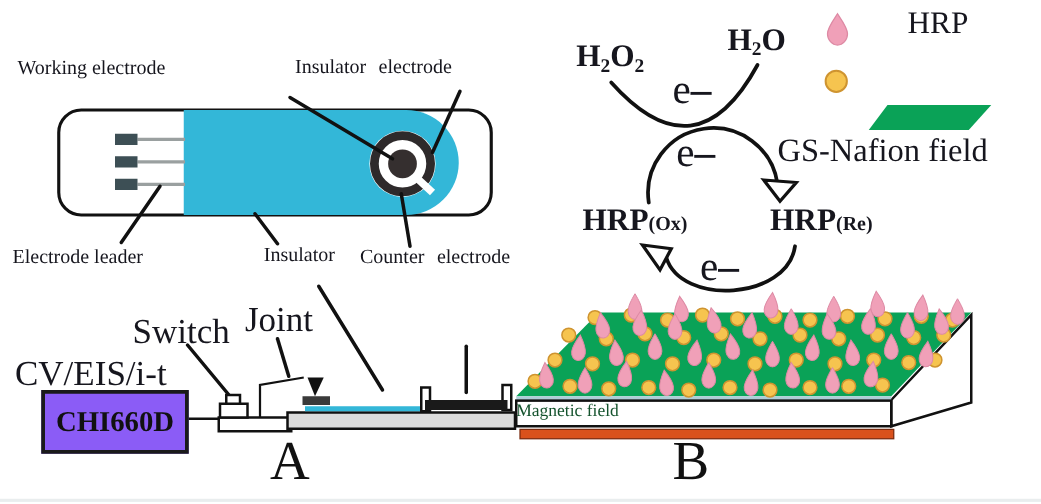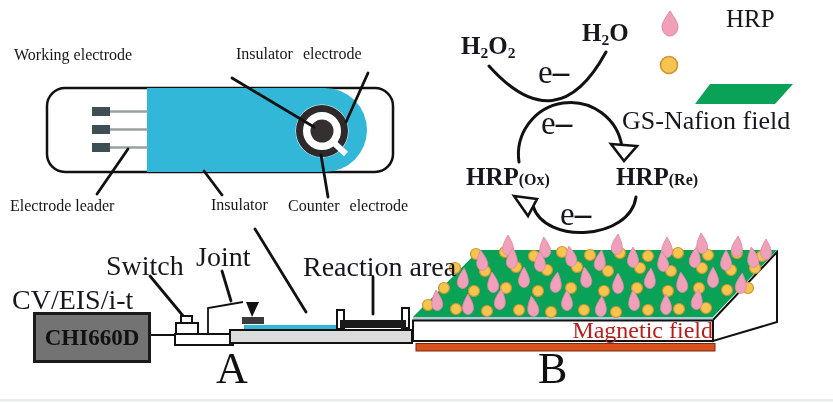--- a/index.html
+++ b/index.html
@@ -14,28 +14,28 @@
   sub{font-size:62%;vertical-align:-0.28em;}
   .eterm{font-size:33px;}
   .eterm .dash{font-weight:700;letter-spacing:-1px;}
   .hrp-state{font-size:16px;font-weight:700;}
   .hrp-base{font-size:25px;font-weight:700;}
   .formula{font-size:25px;font-weight:700;}
   .legend-txt{font-size:25px;}
   .big-letter{font-size:44px;color:#111;}
   .chi-box{
     position:absolute;left:33px;top:312px;width:112px;height:45px;
-    background:#737373;border:3px solid #1a1a1a;
+    background:#8b5cf6;border:3px solid #1a1a1a;
     display:flex;align-items:center;justify-content:center;
     font-size:23px;font-weight:700;color:#111;
   }
   .magnetic{
     position:absolute;left:413px;top:319px;width:300px;height:22px;
-    display:flex;align-items:center;justify-content:flex-end;
-    font-size:24px;color:#b91c1c;
+    display:flex;align-items:center;justify-content:flex-start;
+    font-size:14px;color:#14532d;
   }
 </style>
 </head>
 <body>
 
 <div class="stage">
 
   <svg class="art" width="833" height="403" viewBox="0 0 833 403">
 
     <rect x="47" y="88" width="346" height="84" rx="18" ry="18" fill="#ffffff" stroke="#111" stroke-width="2.5"></rect>
@@ -189,21 +189,20 @@
   </svg>
 
   <div class="lbl fs21" style="left:14px;top:47px;">Working electrode</div>
   <div class="lbl fs21" style="left:236px;top:46px;word-spacing:6px;">Insulator electrode</div>
   <div class="lbl fs21" style="left:10px;top:198px;">Electrode leader</div>
   <div class="lbl fs21" style="left:191px;top:197px;margin-left:20px;">Insulator</div>
   <div class="lbl fs21" style="left:288px;top:198px;word-spacing:6px;">Counter electrode</div>
 
   <div class="lbl fs20" style="left:106px;top:251px;">Switch</div>
   <div class="lbl fs20" style="left:196px;top:242px;">Joint</div>
-  <div class="lbl fs20" style="left:303px;top:252px;">Reaction area</div>
   <div class="lbl fs20" style="left:12px;top:285px;">CV/EIS/i-t</div>
   <div class="chi-box">
     <span>CHI660D</span>
   </div>
   <div class="lbl big-letter" style="left:216px;top:346px;">A</div>
   <div class="lbl big-letter" style="left:538px;top:346px;">B</div>
 
   <div class="lbl formula" style="left:461px;top:33px;"><span>H</span><sub>2</sub><span>O</span><sub>2</sub></div>
   <div class="lbl formula" style="left:582px;top:20px;"><span>H</span><sub>2</sub><span>O</span></div>
 

